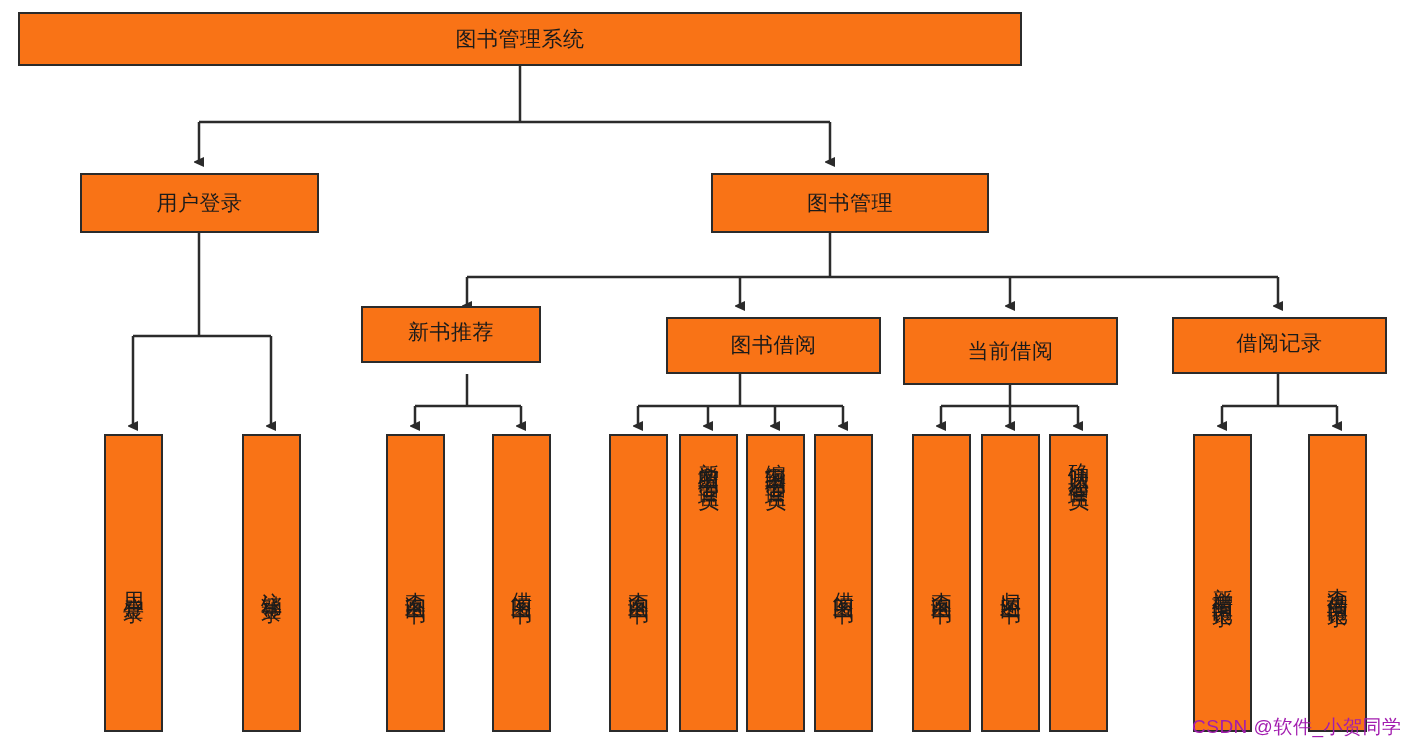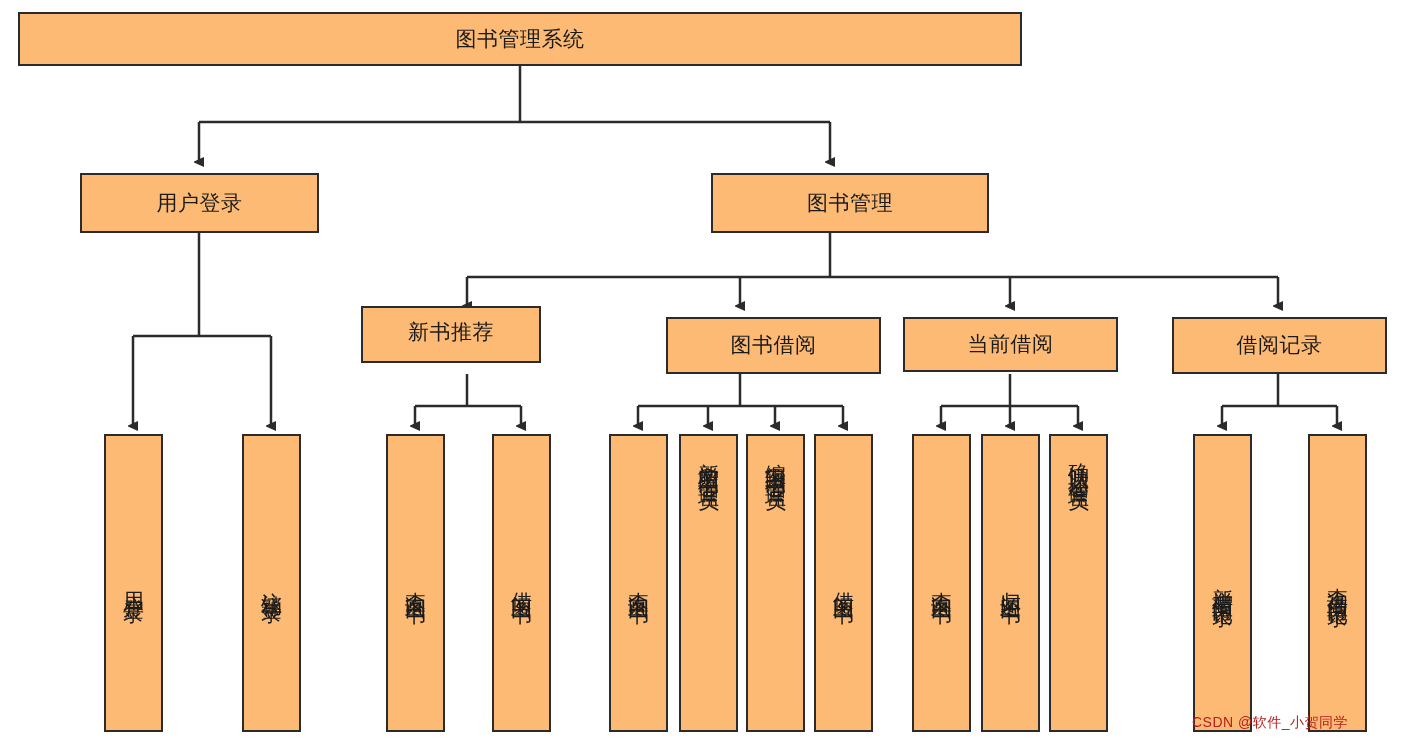--- a/index.html
+++ b/index.html
@@ -20,21 +20,21 @@
   #wires {
     position: absolute;
     left: 0;
     top: 0;
     width: 1405px;
     height: 747px;
   }
   .node {
     position: absolute;
     box-sizing: border-box;
-    background: #fdba74;
+    background: #f97316;
     border: 2.5px solid #2b2b2b;
     display: flex;
     align-items: center;
     justify-content: center;
     color: #1b1b1b;
   }
   .node .label {
     font-size: 21px;
     line-height: 1.15;
     letter-spacing: 0.5px;
@@ -54,22 +54,22 @@
     white-space: nowrap;
   }
   .node.vertical.mid {
     align-items: center;
     padding-top: 0;
   }
   .watermark {
     position: absolute;
     left: 1192px;
     top: 714px;
-    font-size: 14px;
-    color: #b91c1c;
+    font-size: 19px;
+    color: #a21caf;
     letter-spacing: 0.5px;
     white-space: nowrap;
     pointer-events: none;
   }
 </style>
 </head>
 <body>
 
 <div id="canvas">
 
@@ -135,24 +135,24 @@
   <div class="node" style="left:711px; top:173px; width:278px; height:60px;">
     <span class="label">图书管理</span>
   </div>
 
   <div class="node" style="left:361px; top:306px; width:180px; height:57px;font-family:Liberation Mono, monospace;">
     <span class="label">新书推荐</span>
   </div>
   <div class="node" style="left:633px; top:317px; width:215px; height:57px;margin-left:33px;">
     <span class="label">图书借阅</span>
   </div>
-  <div class="node" style="left:903px; top:317px; width:215px; height:55px;">
+  <div class="node" style="left:903px; top:317px; width:215px; height:68px;">
     <span class="label">当前借阅</span>
   </div>
-  <div class="node" style="left:1172px; top:317px; width:215px; height:57px;">
+  <div class="node" style="left:1172px; top:317px; width:215px; height:57px;font-family:Liberation Mono, monospace;">
     <span class="label">借阅记录</span>
   </div>
 
   <div class="node vertical mid" style="left:104px; top:434px; width:59px; height:298px;">
     <span class="label">用户登录</span>
   </div>
   <div class="node vertical mid" style="left:242px; top:434px; width:59px; height:298px;">
     <span class="label">注销登录</span>
   </div>
 

